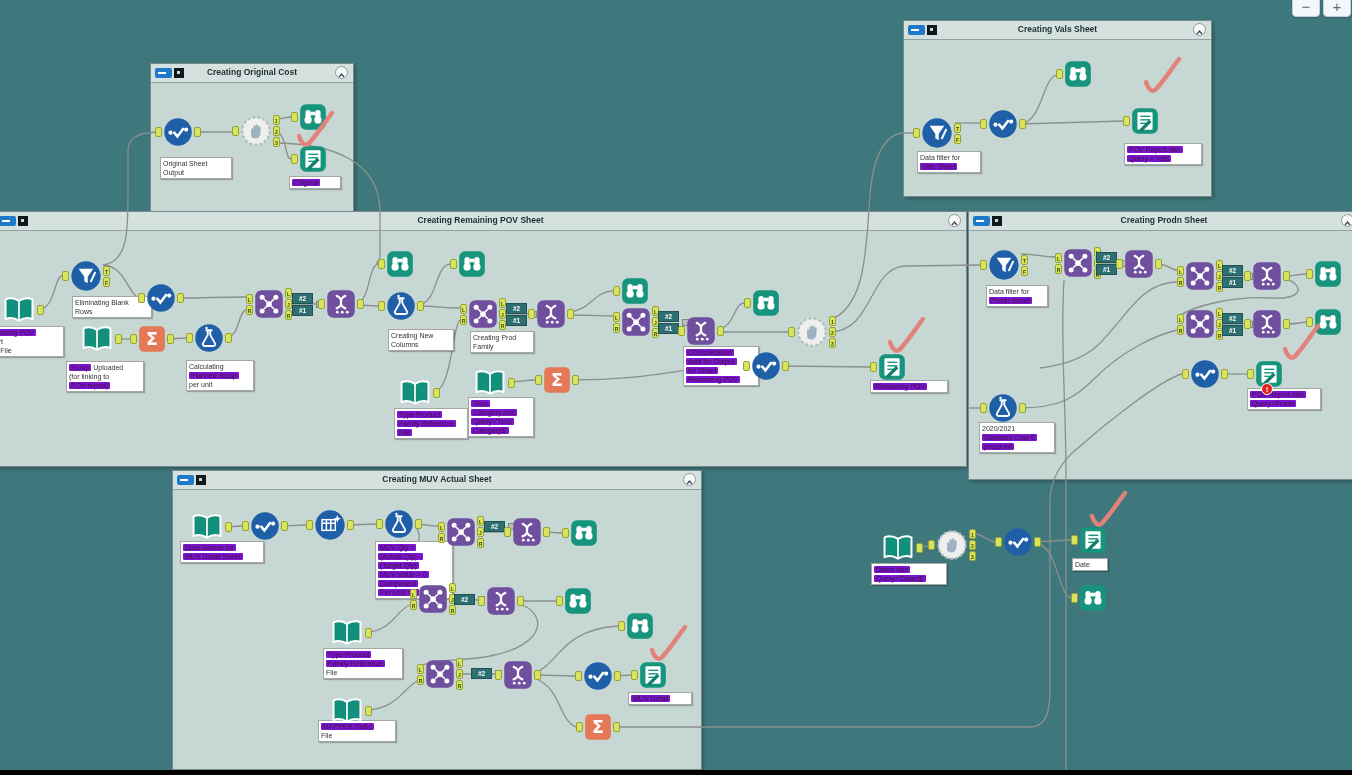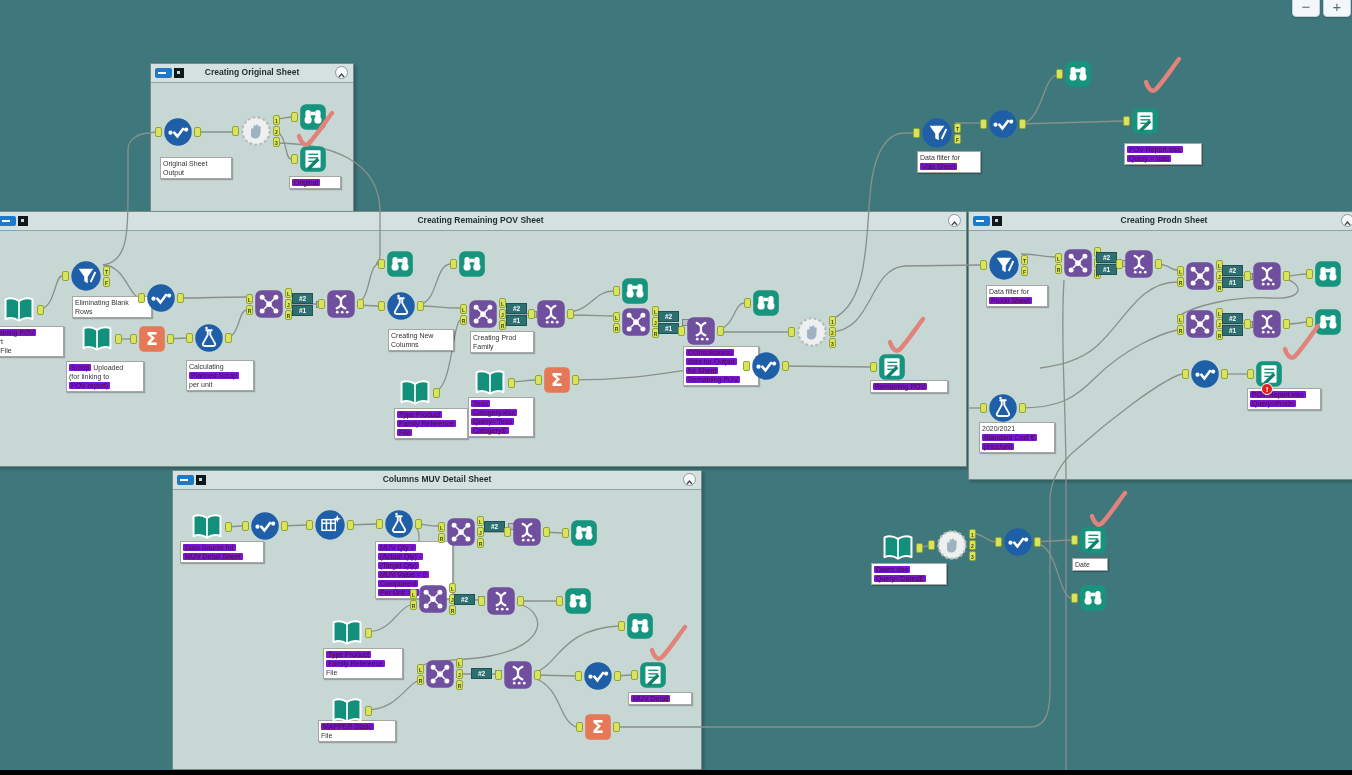--- a/index.html
+++ b/index.html
@@ -32,21 +32,31 @@
 </style>
 </head>
 <body>
 
 <div id="canvas">
   <div id="containers" class="layer">
       <div class="container" style="left: 150px; top: 63px; width: 202px; height: 147px;">
         <div class="chdr">
           <div class="ctoggle"></div>
           <div class="ctogbox"></div>
-          <div class="ctitle">Creating Original Sheet</div>
+          <div class="ctitle">Creating Original Cost</div>
+          <div class="ccollapse"><svg width="11" height="11" viewBox="0 0 11 11">
+              <path d="M3 7 L5.5 4 L8 7" stroke="#445" stroke-width="1.3" fill="none"></path>
+            </svg></div>
+        </div>
+      </div>
+      <div class="container" style="left: 903px; top: 20px; width: 307px; height: 175px;">
+        <div class="chdr">
+          <div class="ctoggle"></div>
+          <div class="ctogbox"></div>
+          <div class="ctitle">Creating Vals Sheet</div>
           <div class="ccollapse"><svg width="11" height="11" viewBox="0 0 11 11">
               <path d="M3 7 L5.5 4 L8 7" stroke="#445" stroke-width="1.3" fill="none"></path>
             </svg></div>
         </div>
       </div>
       <div class="container" style="left: -6px; top: 211px; width: 971px; height: 254px;">
         <div class="chdr">
           <div class="ctoggle"></div>
           <div class="ctogbox"></div>
           <div class="ctitle">Creating Remaining POV Sheet</div>
@@ -62,21 +72,21 @@
           <div class="ctitle">Creating Prodn Sheet</div>
           <div class="ccollapse"><svg width="11" height="11" viewBox="0 0 11 11">
               <path d="M3 7 L5.5 4 L8 7" stroke="#445" stroke-width="1.3" fill="none"></path>
             </svg></div>
         </div>
       </div>
       <div class="container" style="left: 172px; top: 470px; width: 528px; height: 298px;">
         <div class="chdr">
           <div class="ctoggle"></div>
           <div class="ctogbox"></div>
-          <div class="ctitle">Columns MUV Detail Sheet</div>
+          <div class="ctitle">Creating MUV Actual Sheet</div>
           <div class="ccollapse"><svg width="11" height="11" viewBox="0 0 11 11">
               <path d="M3 7 L5.5 4 L8 7" stroke="#445" stroke-width="1.3" fill="none"></path>
             </svg></div>
         </div>
       </div>
     </div>
   <svg id="wires" class="layer" width="1352" height="775">
       <path d="M103,265 C128,262 128,230 128,195 L128,150 C128,138 140,133 150,133 L155,132" fill="none" stroke="#8a908c" stroke-width="1.3"></path>
       <path d="M273,143 C330,143 380,160 380,212 L380,256 C380,262 374,263 378,264" fill="none" stroke="#8a908c" stroke-width="1.3"></path>
       <path d="M829,320 C868,308 866,240 870,195 C873,158 884,133 905,133 L913,133" fill="none" stroke="#8a908c" stroke-width="1.3"></path>

